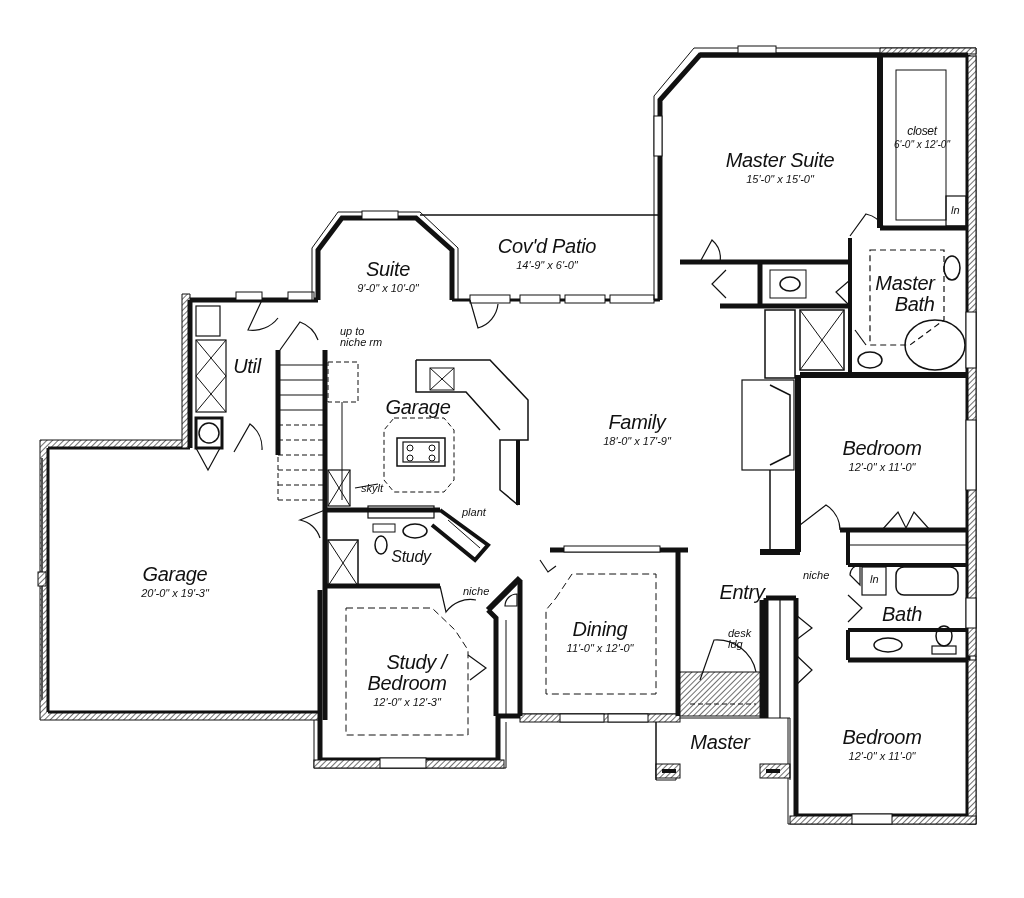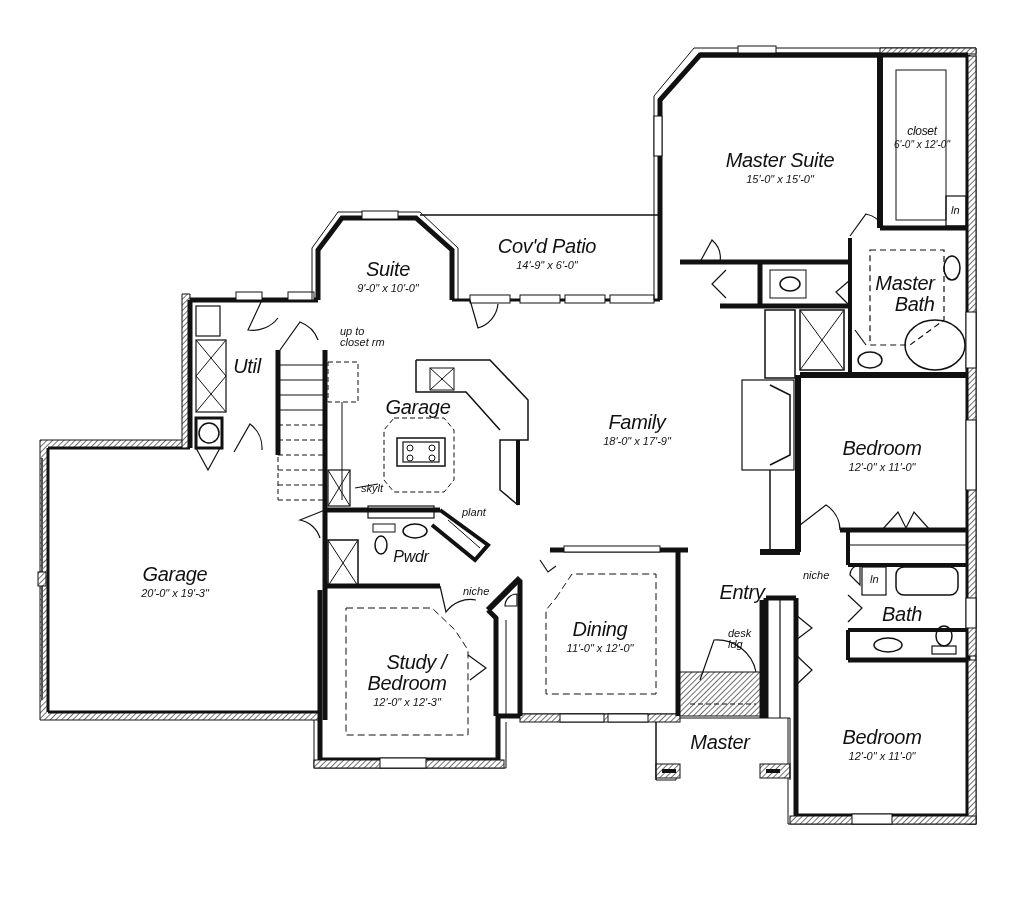--- a/index.html
+++ b/index.html
@@ -270,21 +270,21 @@
 </div>
 <div class="lbl" style="left:882px;top:456px;">
   <span class="room-name">Bedroom</span>
   <span class="room-dim">12'-0" x 11'-0"</span>
 </div>
 <div class="lbl" style="left:175px;top:582px;">
   <span class="room-name">Garage</span>
   <span class="room-dim">20'-0" x 19'-3"</span>
 </div>
 <div class="lbl" style="left:411px;top:557px;">
-  <span class="room-name" style="font-size:16px;">Pwdr</span>
+  <span class="room-name" style="font-size:16px;">Study</span>
 </div>
 <div class="lbl" style="left:407px;top:670px;">
   <span class="room-name" style="white-space:pre;display:block;margin-top:20px;">Study /
 Bedroom</span>
   <span class="room-dim">12'-0" x 12'-3"</span>
 </div>
 <div class="lbl" style="left:600px;top:637px;">
   <span class="room-name">Dining</span>
   <span class="room-dim">11'-0" x 12'-0"</span>
 </div>
@@ -296,21 +296,21 @@
 </div>
 <div class="lbl" style="left:720px;top:742px;">
   <span class="room-name">Master</span>
 </div>
 <div class="lbl" style="left:882px;top:745px;">
   <span class="room-name">Bedroom</span>
   <span class="room-dim">12'-0" x 11'-0"</span>
 </div>
 
 <div class="note" style="left:340px;top:326px;white-space:pre;">up to
-closet rm</div>
+niche rm</div>
 <div class="note" style="left:361px;top:483px;">skylt</div>
 <div class="note" style="left:462px;top:507px;">plant</div>
 <div class="note" style="left:463px;top:586px;">niche</div>
 <div class="note" style="left:803px;top:570px;">niche</div>
 <div class="note" style="left:728px;top:628px;white-space:pre;">desk
 ldg</div>
 <div class="note" style="left:951px;top:205px;">ln</div>
 <div class="note" style="left:870px;top:574px;">ln</div>
 
 </body></html>

